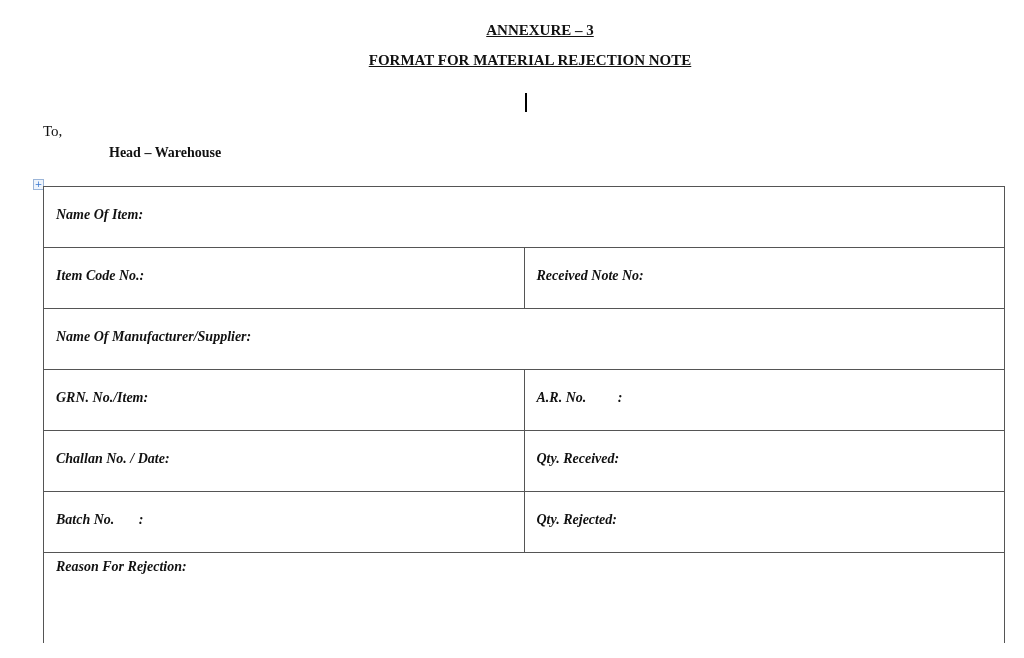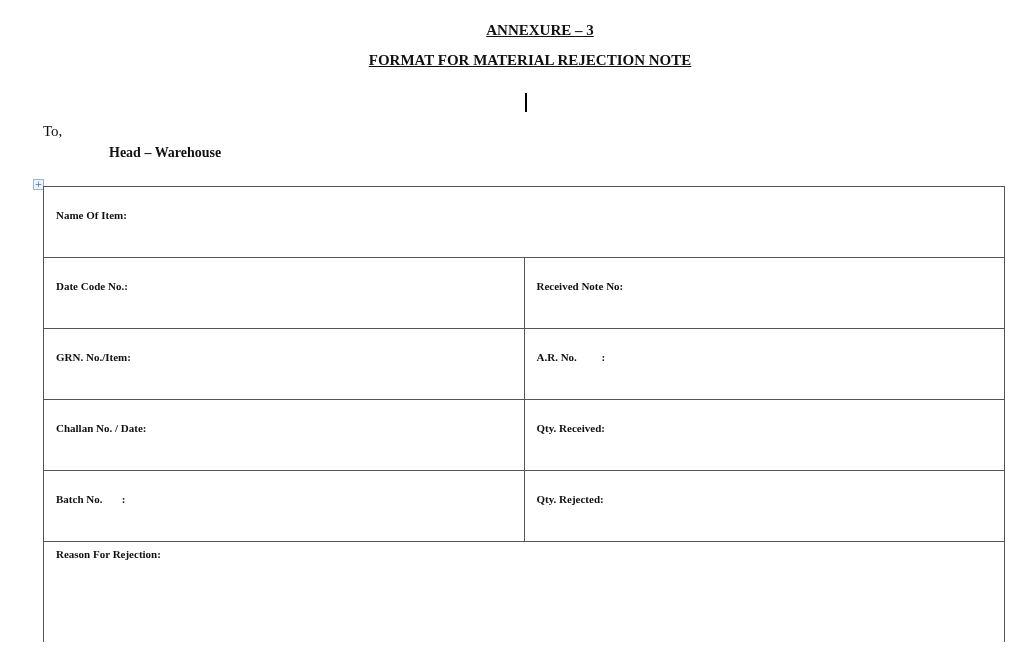--- a/index.html
+++ b/index.html
@@ -10,22 +10,22 @@
   .title2 { position:absolute; top:52px; left:0; width:1060px; text-align:center;
             font-size:15px; font-weight:bold; text-decoration:underline; }
   .caret { position:absolute; left:525px; top:93px; width:2px; height:19px; background:#000; }
   .to { position:absolute; left:43px; top:123px; font-size:15px; font-weight:normal; }
   .head { position:absolute; left:109px; top:145px; font-size:14px; font-weight:bold; }
   .move-handle { position:absolute; left:33px; top:179px; width:9px; height:9px;
                  border:1px solid #9bb5d8; background:#eef4fc; color:#3a78d0;
                  font-size:9px; line-height:9px; text-align:center; font-family:"DejaVu Sans", sans-serif; }
   table.form { position:absolute; left:43px; top:186px; width:962px;
                border-collapse:collapse; table-layout:fixed; }
-  table.form td { border:1px solid #555; height:56px; padding:0 0 14px 12px;
-                  font-size:11px; font-weight:bold; vertical-align:middle; }
+  table.form td { border:1px solid #555; height:56px; padding:0 0 4px 12px;
+                  font-size:14px; font-weight:bold; vertical-align:middle;font-style:italic; }
   table.form td.left { width:490px; }
   table.form tr.reason td { height:80px; vertical-align:top; padding-top:6px; border-bottom:none; }
   .pre { white-space:pre; }
 </style>
 </head>
 <body>
 
 <div class="title1">ANNEXURE – 3</div>
 <div class="title2">FORMAT FOR MATERIAL REJECTION NOTE</div>
 <div class="caret"></div>
@@ -34,22 +34,25 @@
 <div class="head">Head – Warehouse</div>
 
 <div class="move-handle">+</div>
 
 <table class="form">
   <tbody>
       <tr>
     <td colspan="2"><span>Name Of Item:</span></td>
   </tr>
   <tr>
-    <td class="left"><span>Date Code No.:</span></td>
+    <td class="left"><span>Item Code No.:</span></td>
     <td><span>Received Note No:</span></td>
+  </tr>
+  <tr>
+    <td colspan="2"><span>Name Of Manufacturer/Supplier:</span></td>
   </tr>
   <tr>
     <td class="left"><span>GRN. No./Item:</span></td>
     <td><span class="pre">A.R. No.         :</span></td>
   </tr>
   <tr>
     <td class="left"><span>Challan No. / Date:</span></td>
     <td><span>Qty. Received:</span></td>
   </tr>
   <tr>

